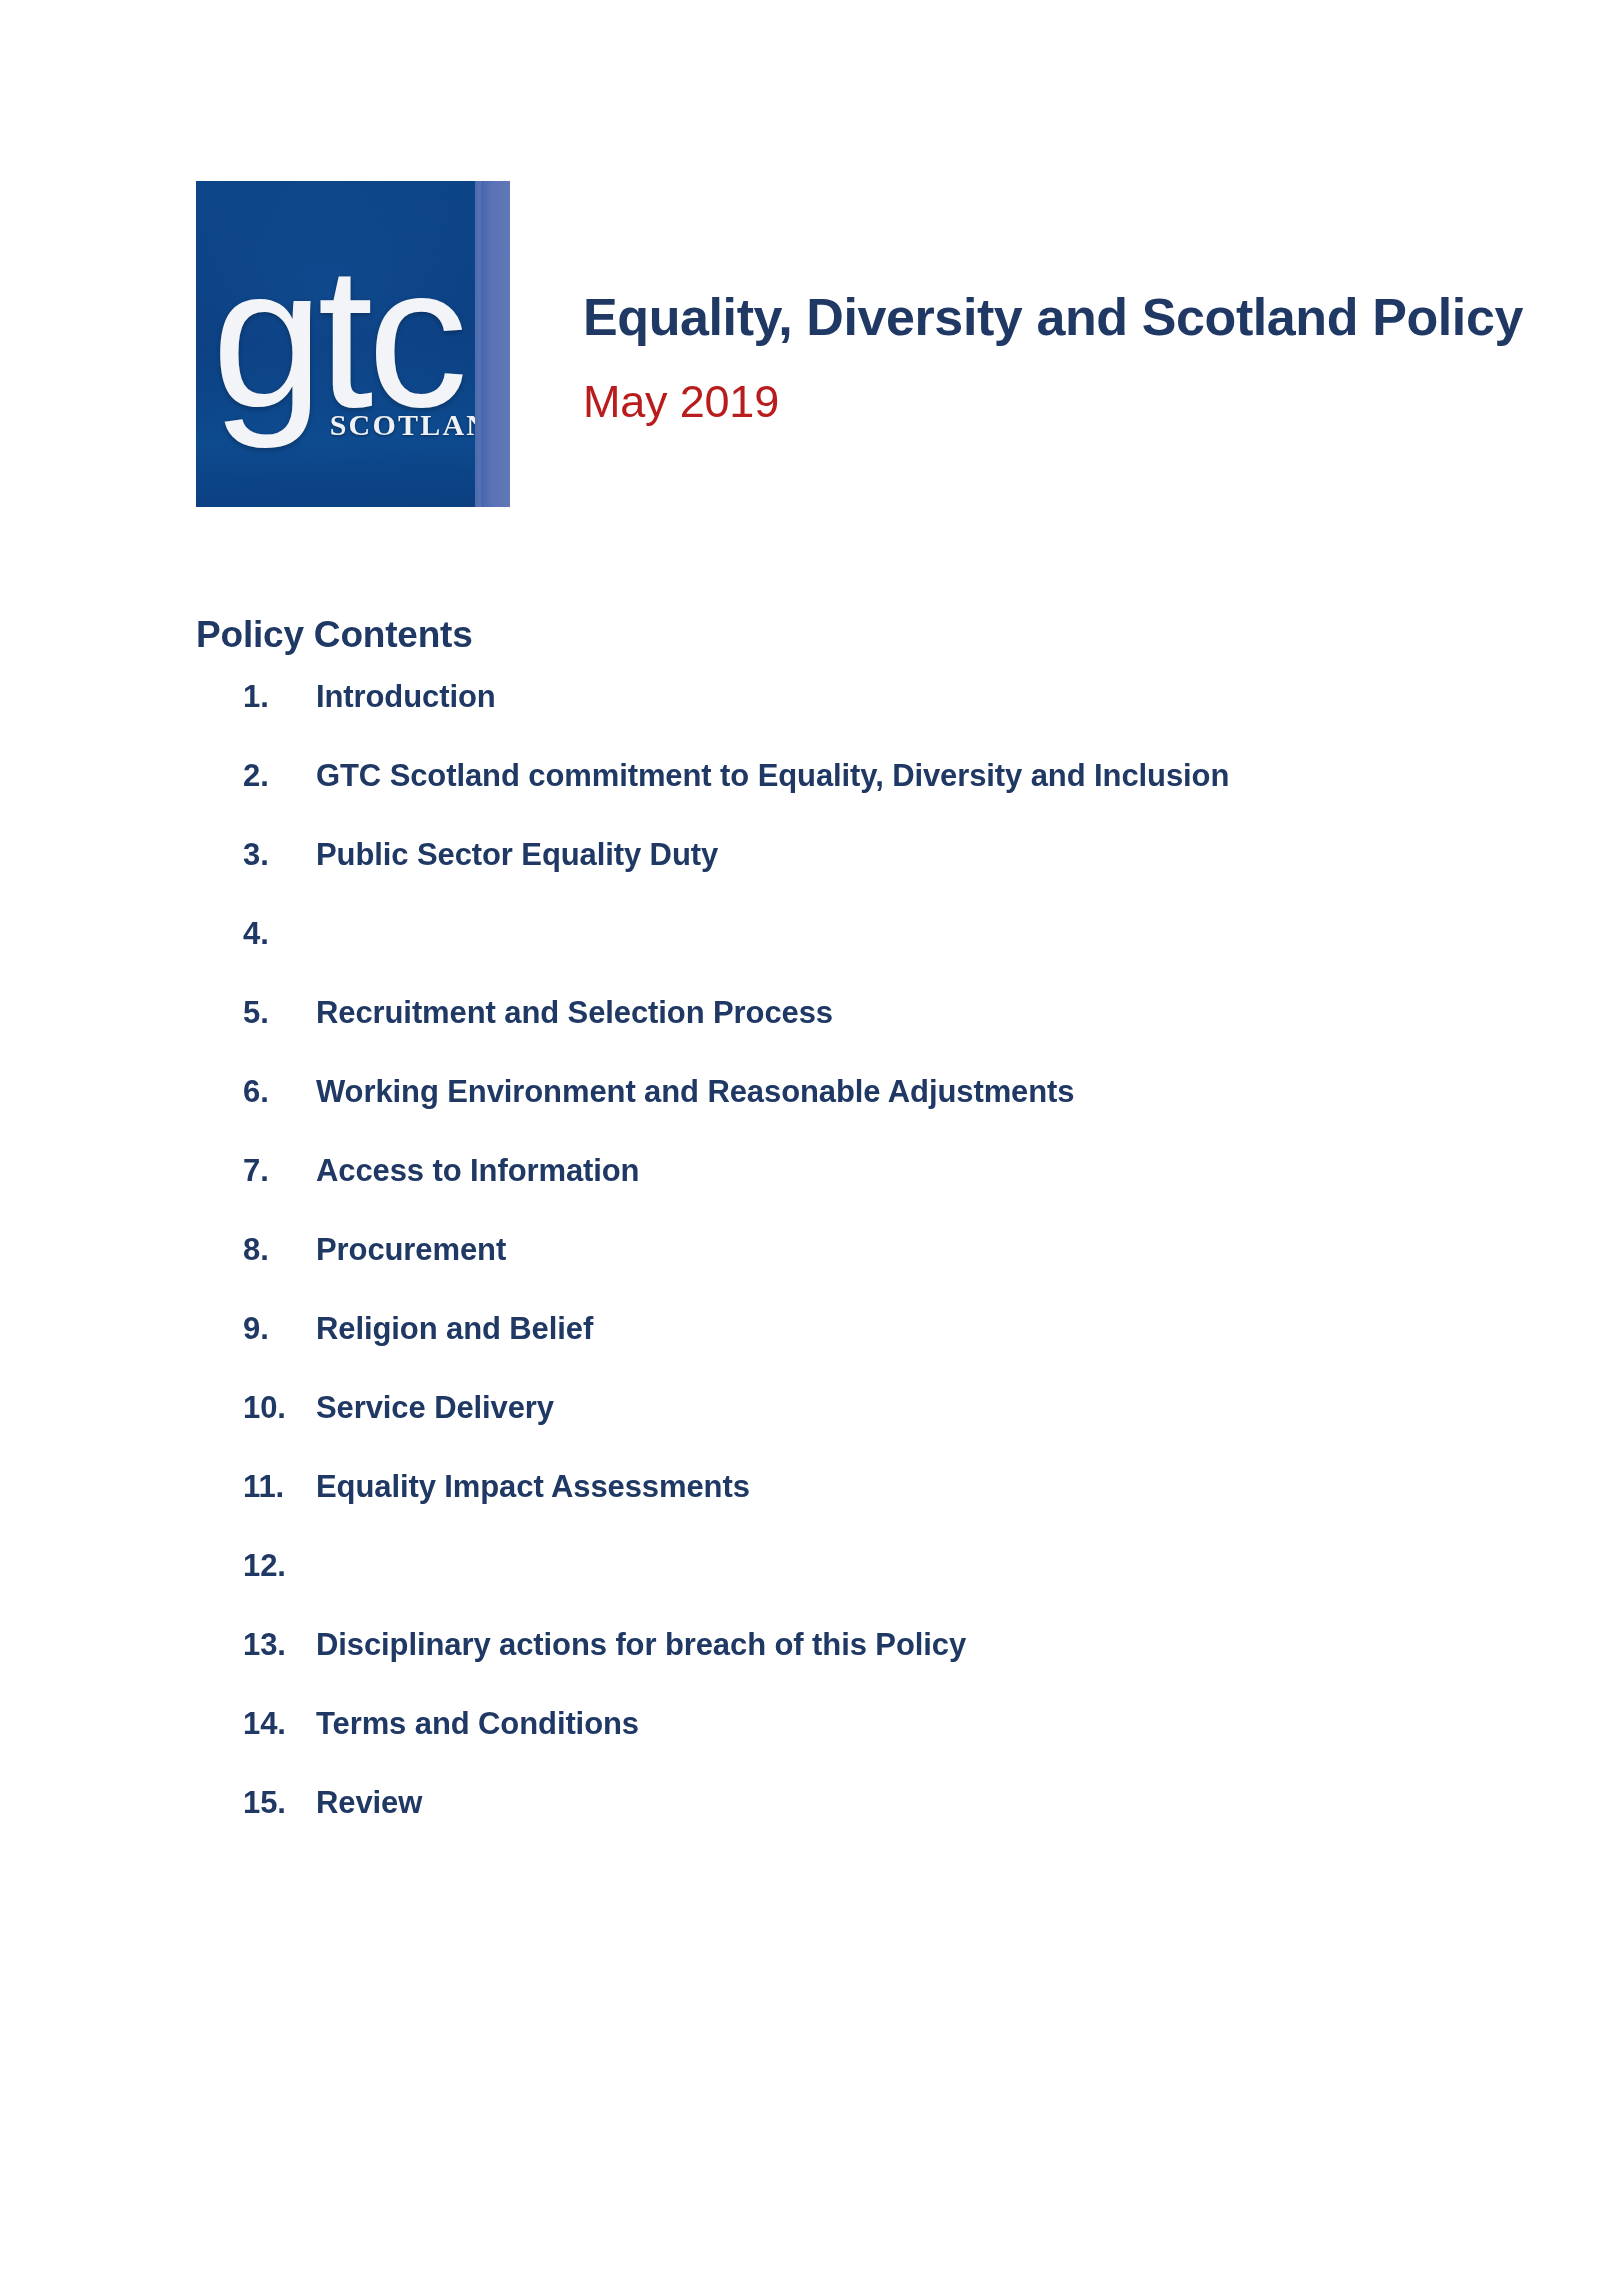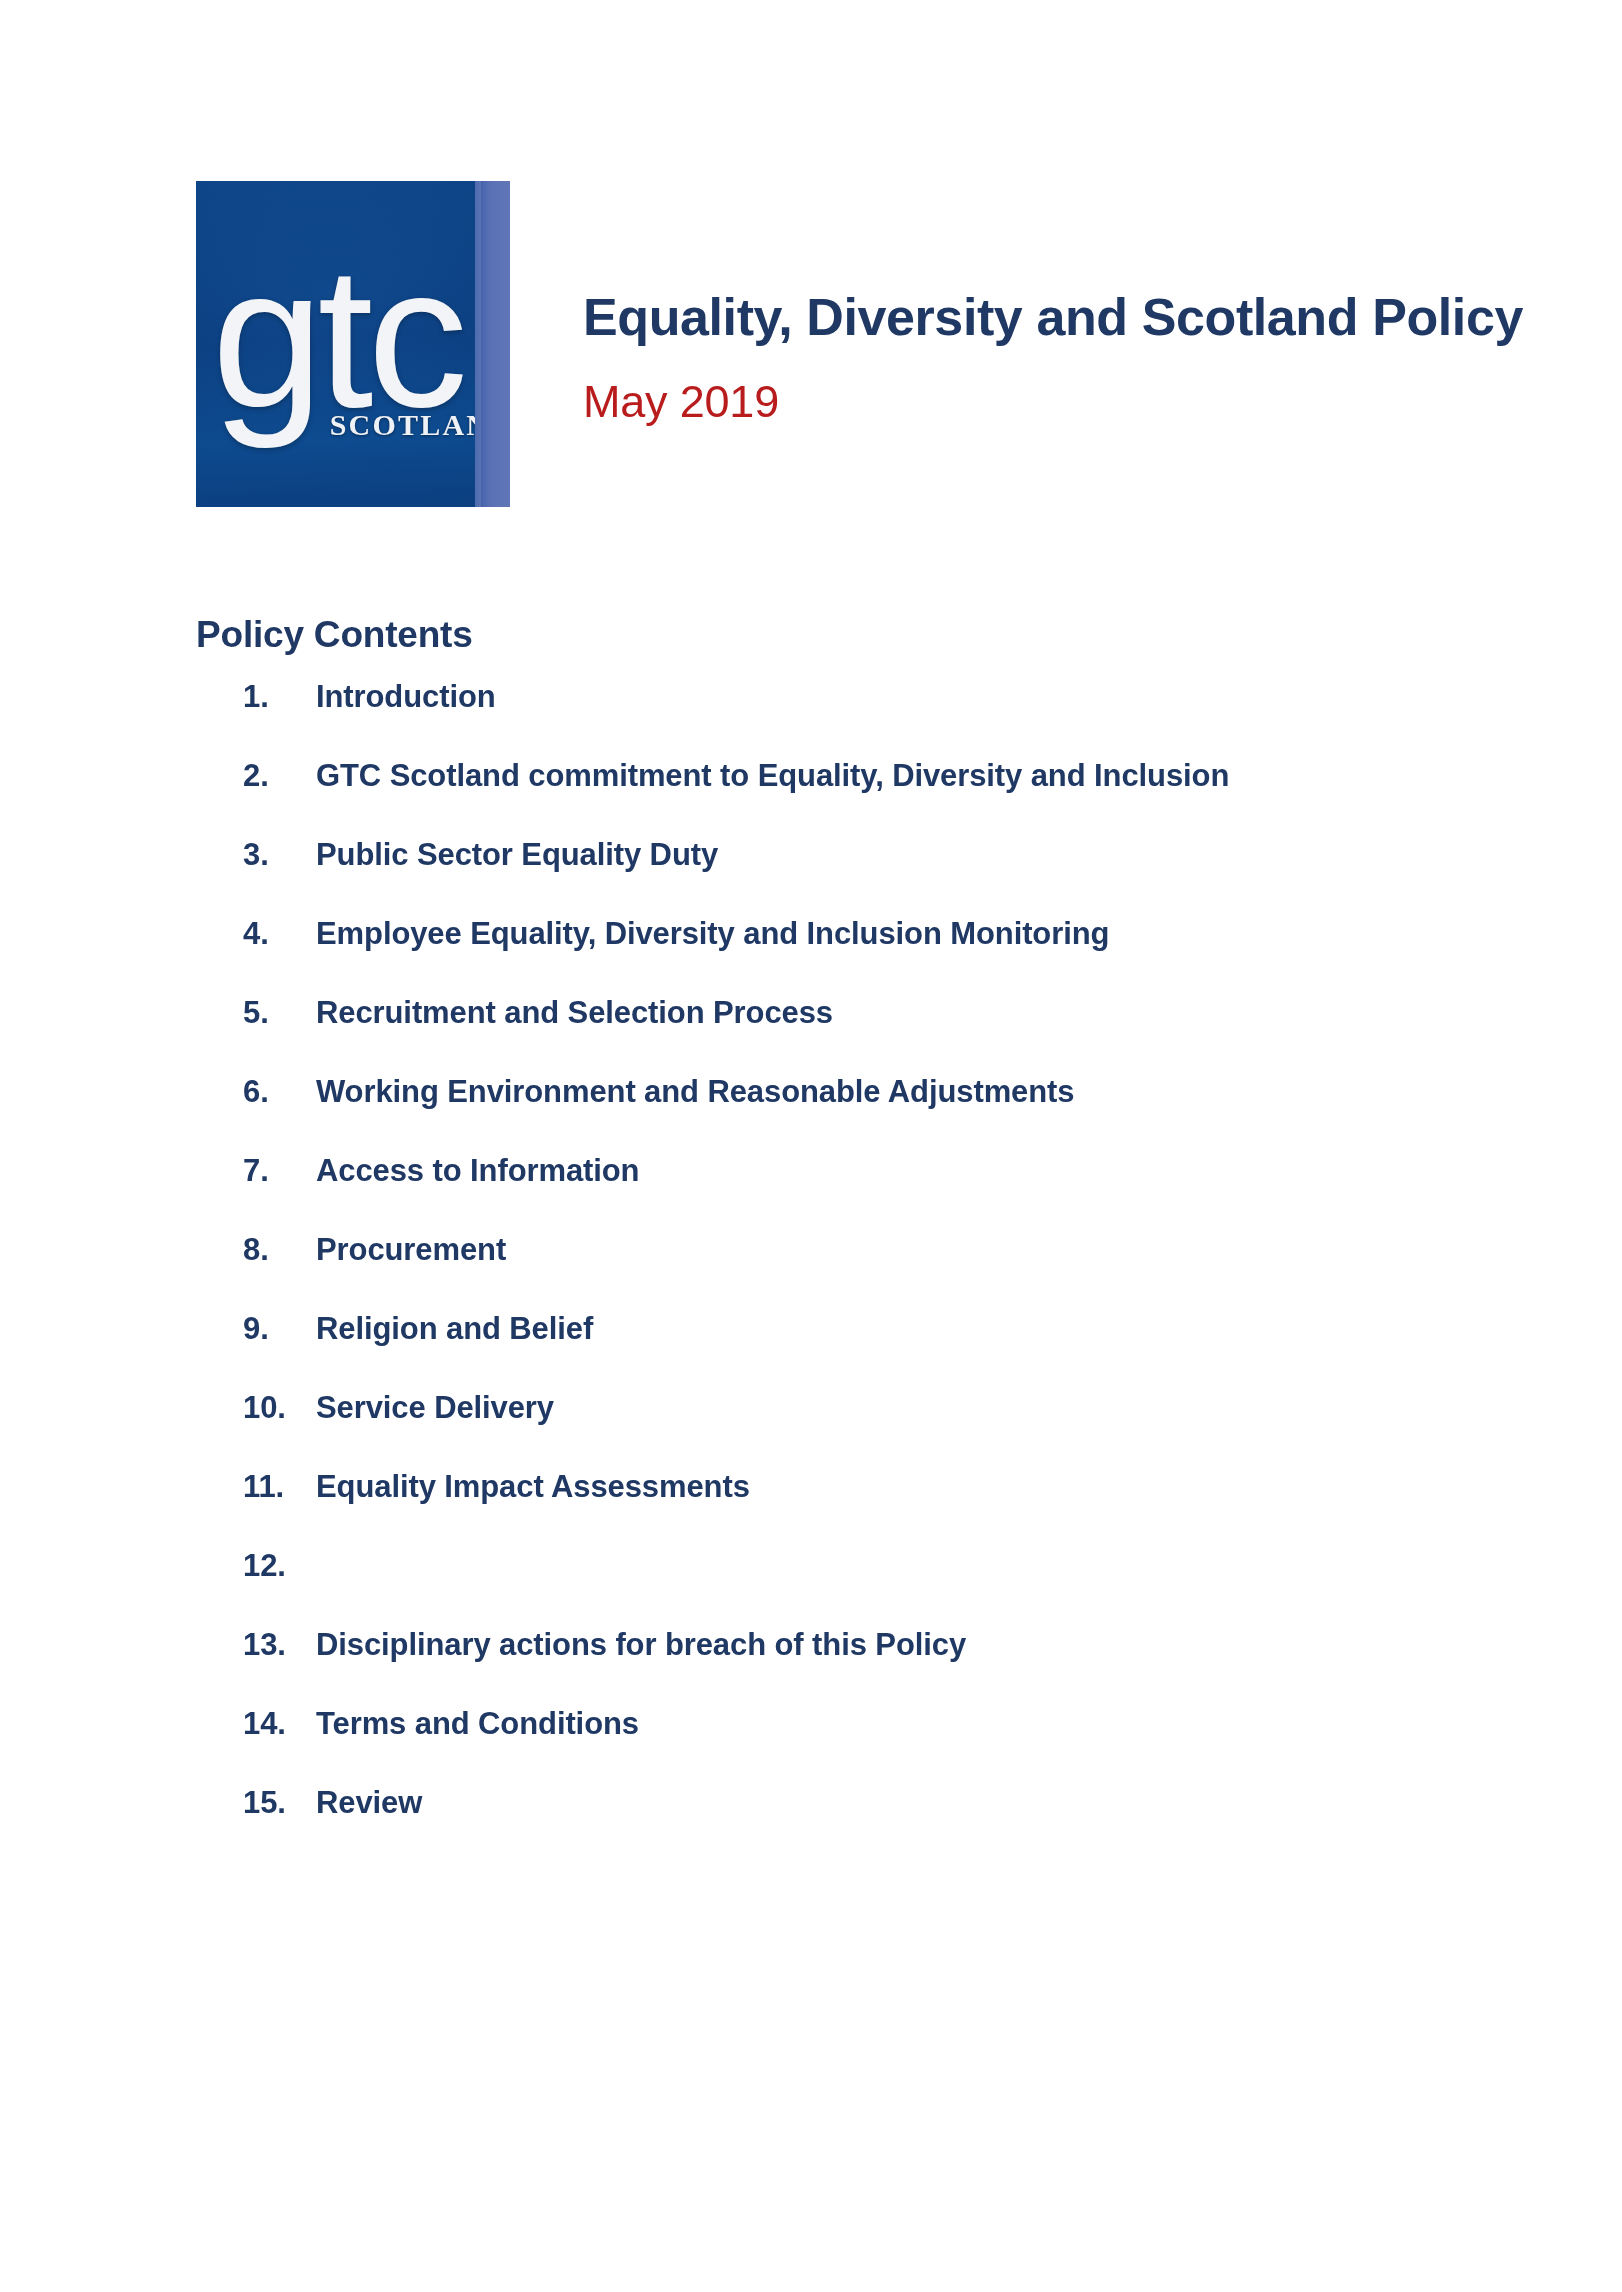--- a/index.html
+++ b/index.html
@@ -185,21 +185,20 @@
       <li class="contents-item">
         <span class="item-num">2.</span>
         <span class="item-label">GTC Scotland commitment to Equality, Diversity and Inclusion</span>
       </li>
       <li class="contents-item">
         <span class="item-num">3.</span>
         <span class="item-label">Public Sector Equality Duty</span>
       </li>
       <li class="contents-item">
         <span class="item-num">4.</span>
-        <span class="item-label">Employee Equality, Diversity and Inclusion Monitoring</span>
       </li>
       <li class="contents-item">
         <span class="item-num">5.</span>
         <span class="item-label">Recruitment and Selection Process</span>
       </li>
       <li class="contents-item">
         <span class="item-num">6.</span>
         <span class="item-label">Working Environment and Reasonable Adjustments</span>
       </li>
       <li class="contents-item">

